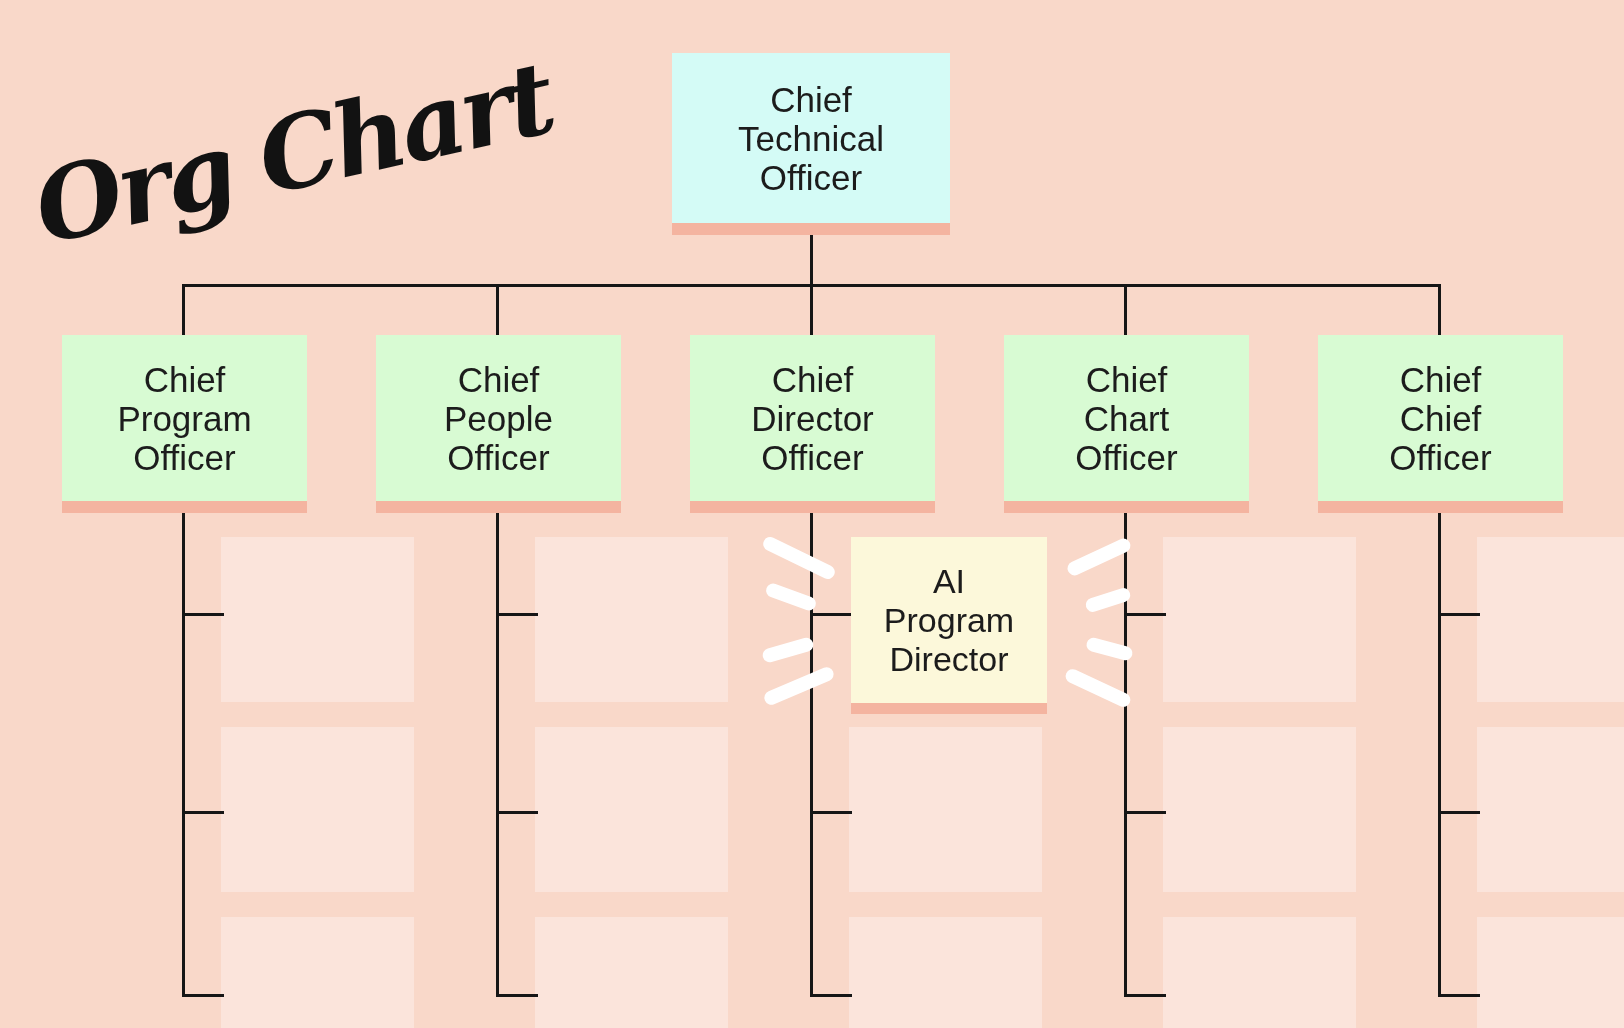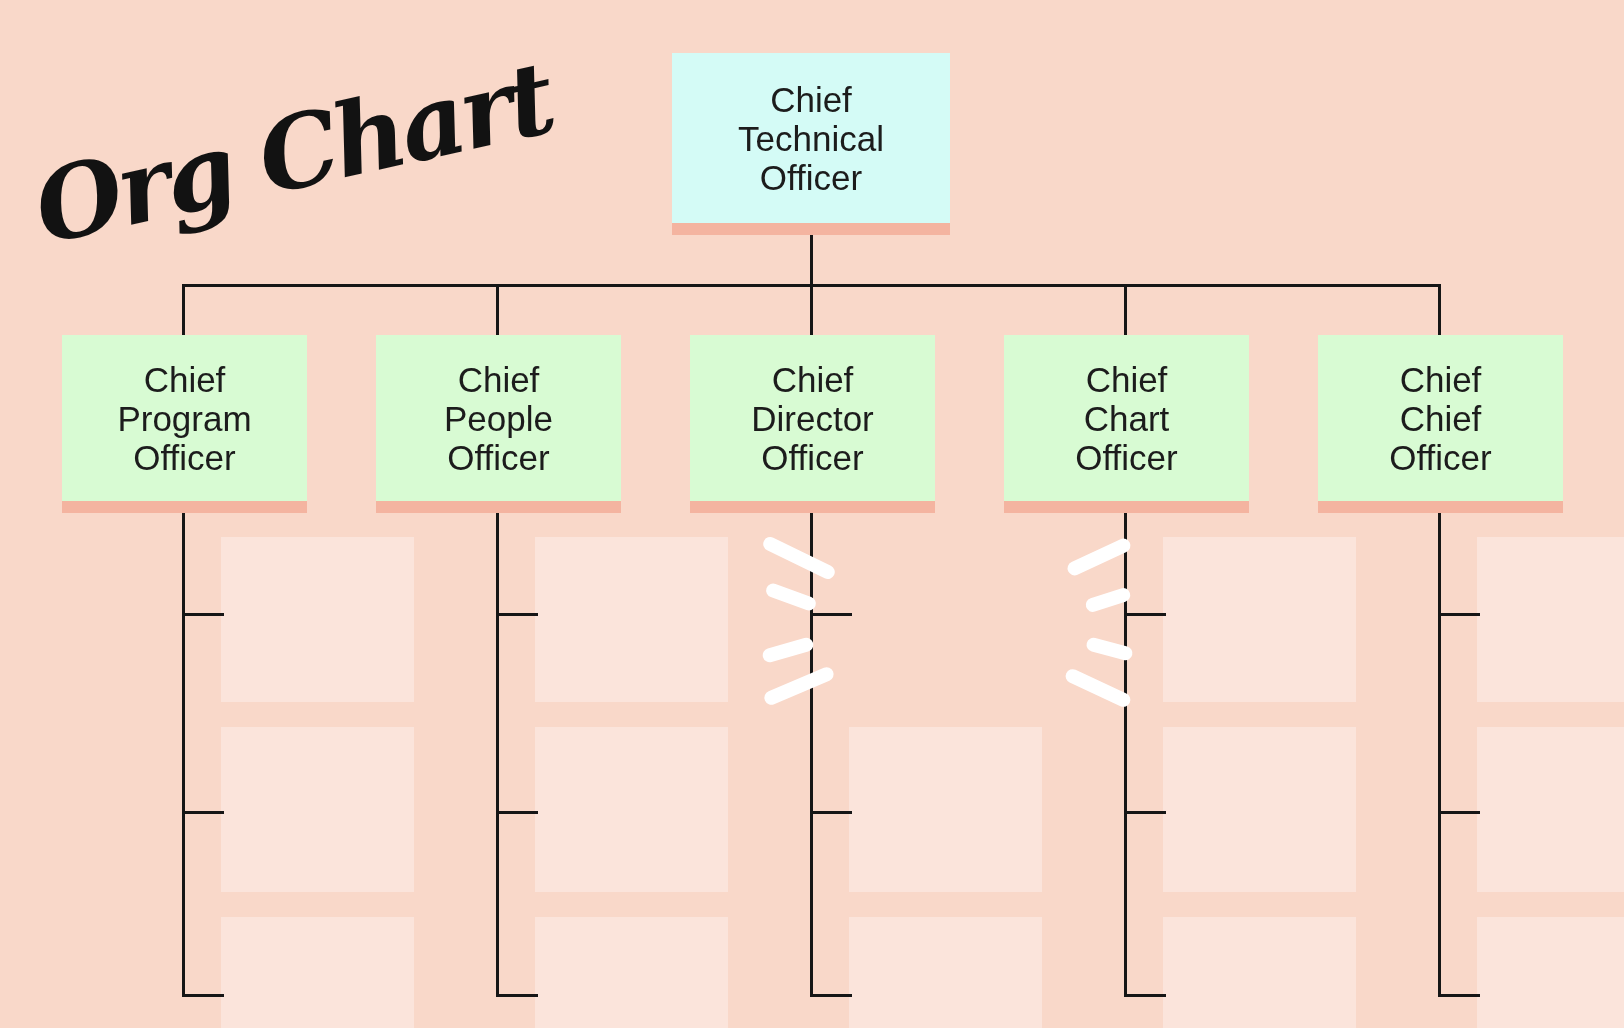--- a/index.html
+++ b/index.html
@@ -148,20 +148,25 @@
     <div class="card c1" style="left:1477px"></div>
     <div class="card c2" style="left:1477px"></div>
     <div class="card c3" style="left:1477px"></div>
     <div class="node officer" style="left:1318px">
       <span>Chief</span>
       <span>Chief</span>
       <span>Officer</span>
     </div>
   </div>
 
+  <div class="node highlight">
+    <span>AI</span>
+    <span>Program</span>
+    <span>Director</span>
+  </div>
 
   <div class="burst" style="left:760px;top:551px;width:78px;transform:rotate(26deg)"></div>
   <div class="burst" style="left:765px;top:590px;width:52px;transform:rotate(20deg)"></div>
   <div class="burst" style="left:762px;top:643px;width:52px;transform:rotate(-16deg)"></div>
   <div class="burst" style="left:762px;top:679px;width:74px;transform:rotate(-23deg)"></div>
   <div class="burst" style="left:1065px;top:550px;width:68px;transform:rotate(-25deg)"></div>
   <div class="burst" style="left:1085px;top:593px;width:46px;transform:rotate(-18deg)"></div>
   <div class="burst" style="left:1086px;top:642px;width:47px;transform:rotate(15deg)"></div>
   <div class="burst" style="left:1063px;top:681px;width:70px;transform:rotate(25deg)"></div>
 

